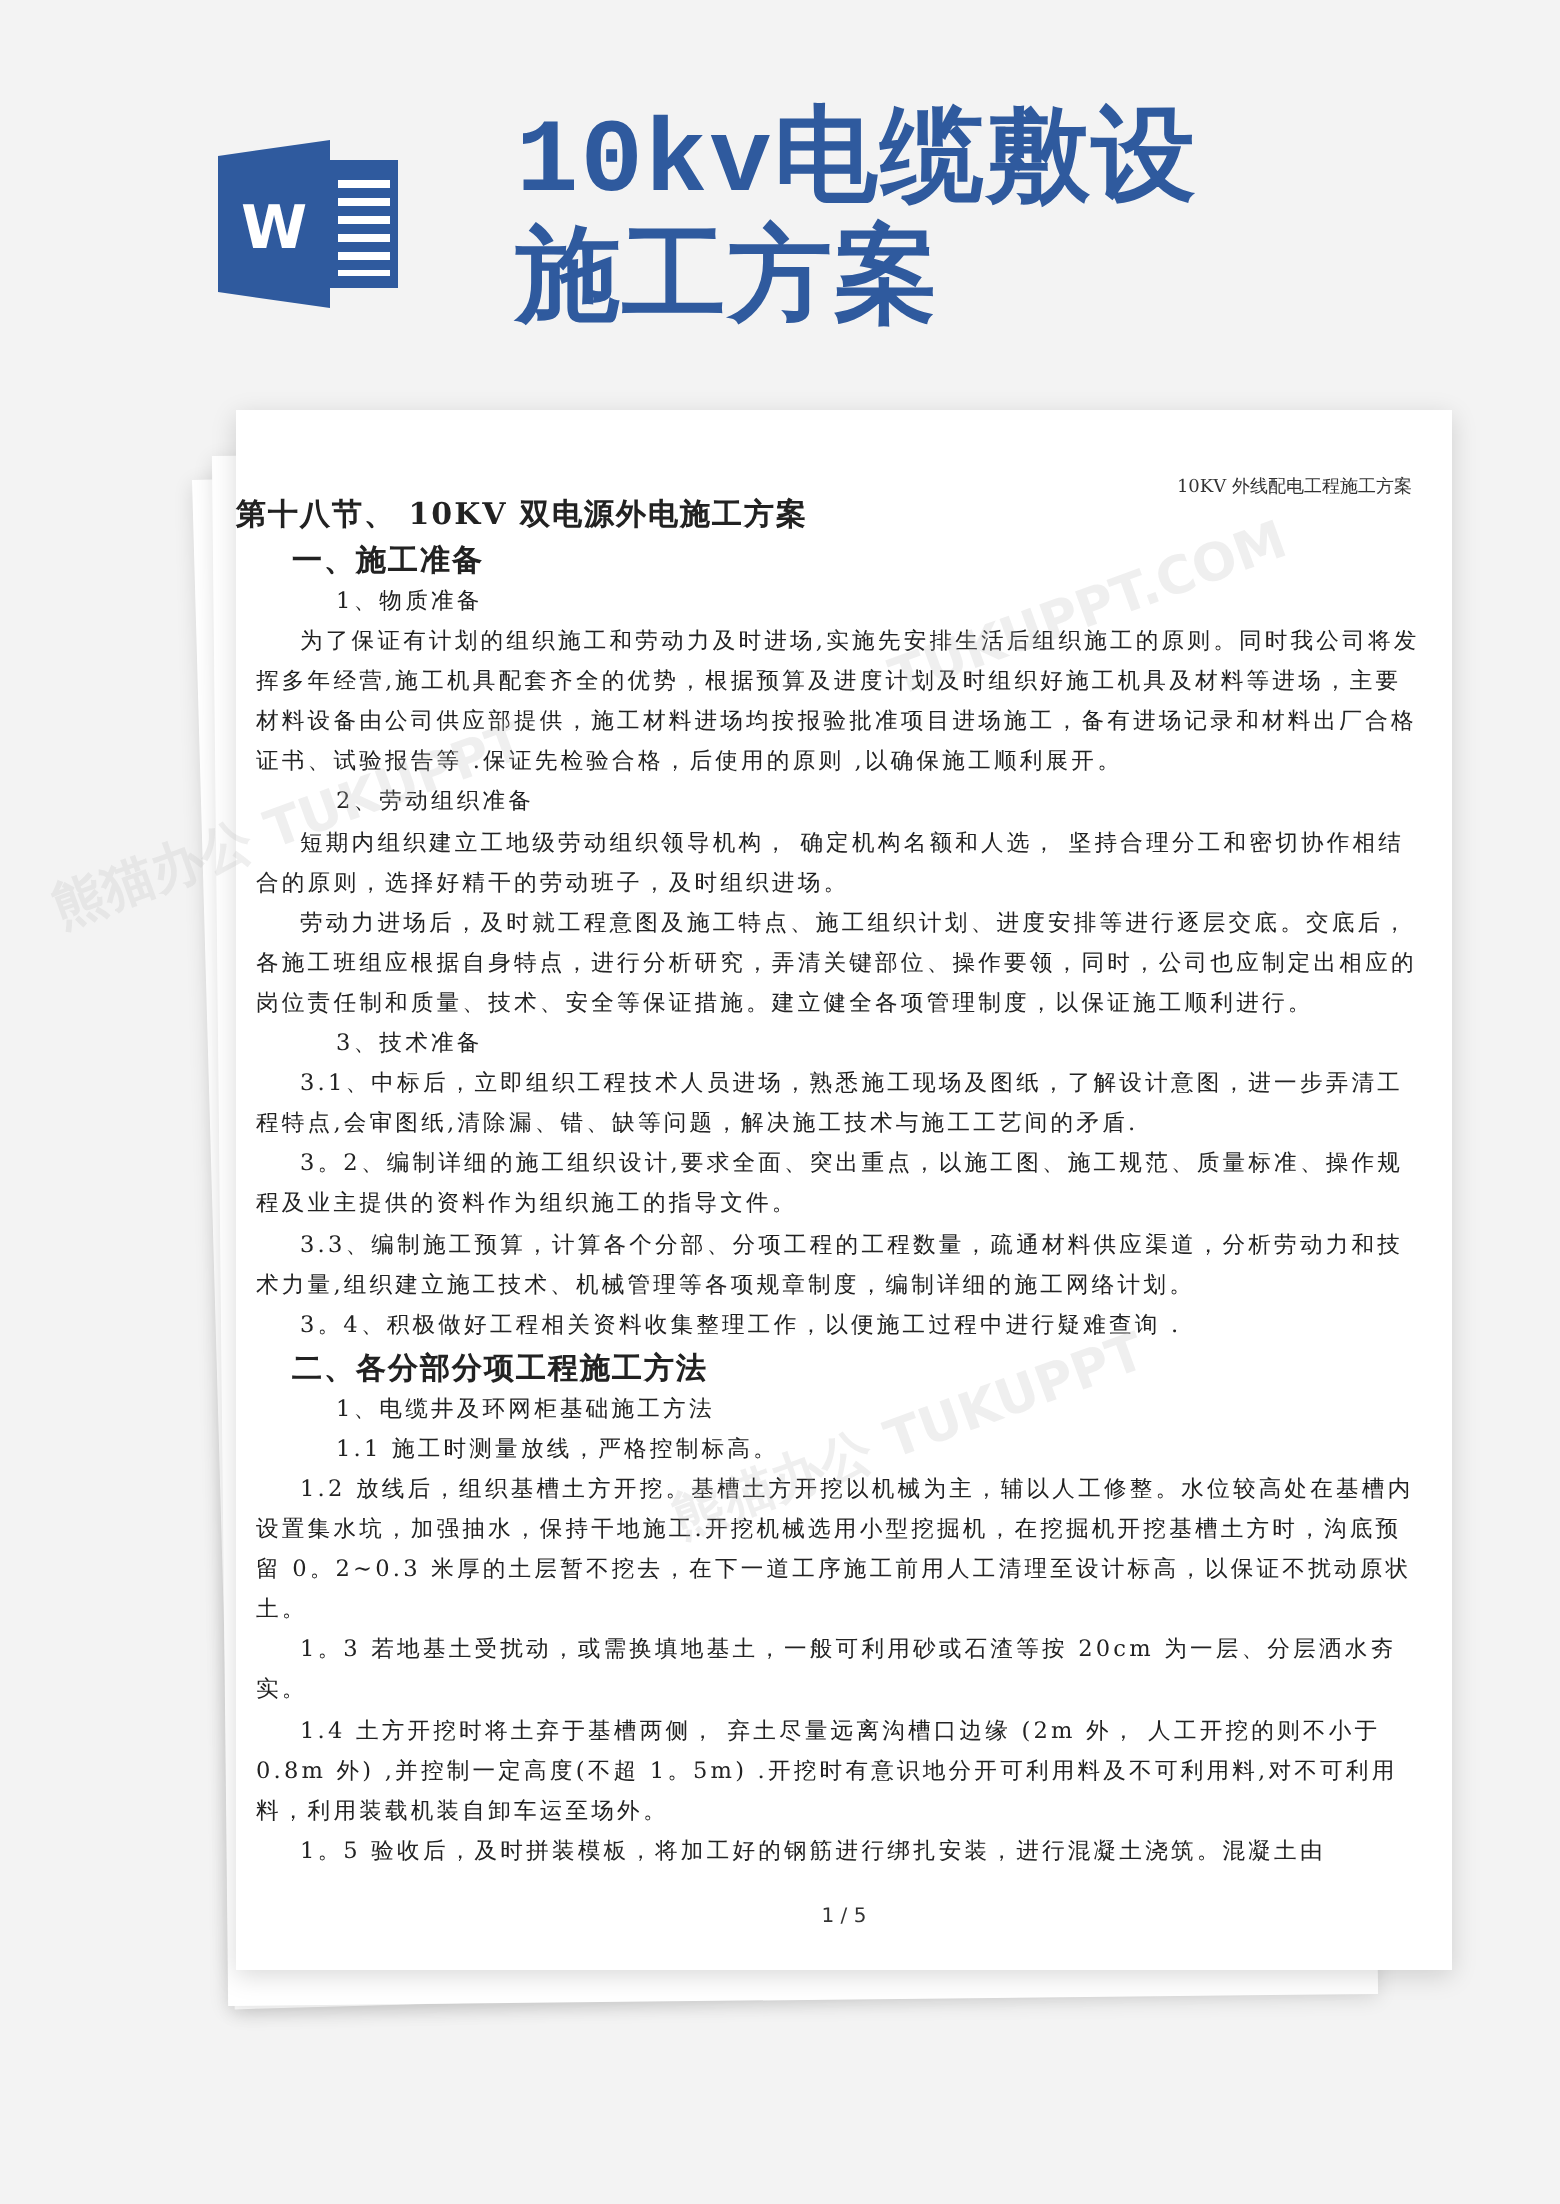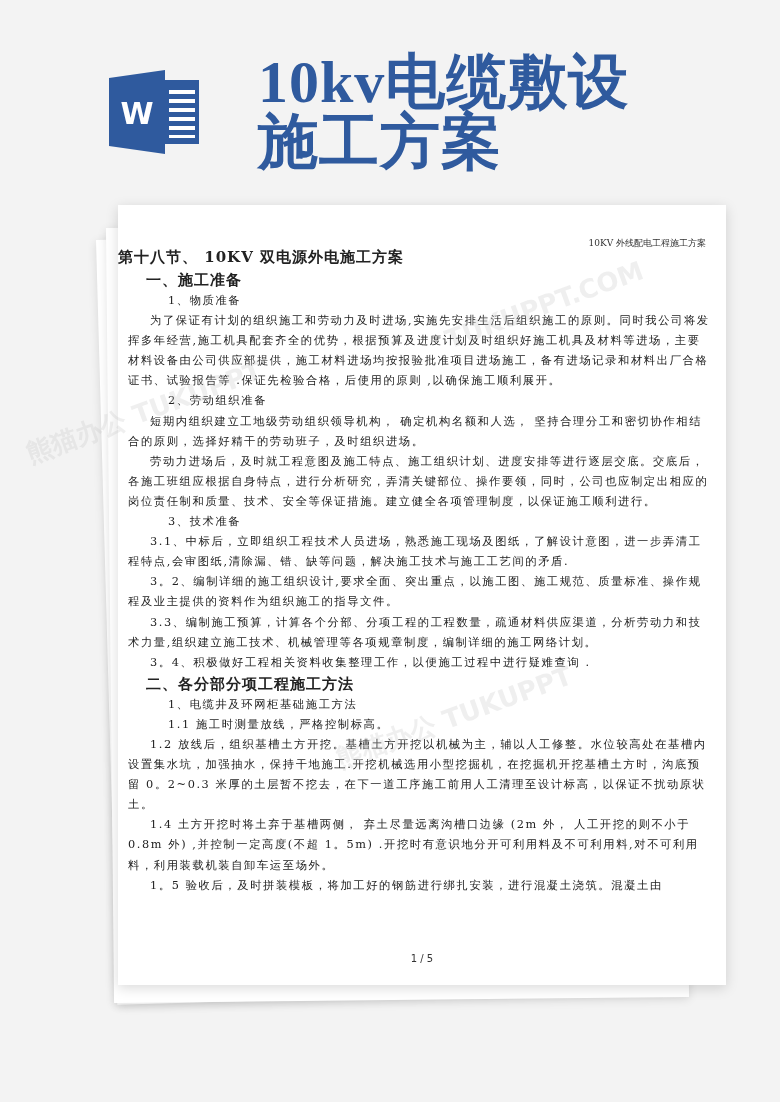--- a/index.html
+++ b/index.html
@@ -1,21 +1,21 @@
 <!DOCTYPE html>
 <html><head>
 <meta charset="utf-8">
 <style>
   html, body { margin:0; padding:0; }
   body { width:780px; height:1102px; background:#f3f3f3; position:relative; overflow:hidden;
          font-family:"DejaVu Serif", serif; }
   .hero { position:absolute; left:0; top:0; width:780px; height:200px; }
   .word-icon { position:absolute; left:107px; top:70px; width:96px; height:84px; }
-  .hero-title { position:absolute; left:258px; top:52px; color:#2f5a9e; font-family:Liberation Serif, serif;
-                font-weight:bold; font-size:60px; line-height:60px; letter-spacing:1px; }
+  .hero-title { position:absolute; left:258px; top:52px; color:#2f5a9e; font-family:Liberation Mono, monospace;
+                font-weight:bold; font-size:52px; line-height:60px; letter-spacing:1px; }
   .back-page { position:absolute; background:#fff; box-shadow:0 2px 10px rgba(0,0,0,0.12); }
   .back-page.b1 { left:96px; top:240px; width:560px; height:765px; transform:rotate(-1.6deg); transform-origin:left top; }
   .back-page.b2 { left:110px; top:225px; width:575px; height:775px; transform:rotate(-0.6deg); }
   .page { position:absolute; left:118px; top:205px; width:572px; height:780px; background:#fff;
           box-shadow:0 3px 12px rgba(0,0,0,0.15); color:#222;padding-left:36px; }
   .running-head { position:absolute; right:20px; top:32px; font-size:9px; color:#333; }
   .sec-title { position:absolute; left:0; width:100%; top:43px; text-align:left; font-size:15px; font-weight:bold; letter-spacing:1px; }
   .content { position:absolute; left:10px; right:16px; top:64px; font-size:11.3px; line-height:20.1px; letter-spacing:1.6px; }
   .content p { margin:0; }
   .h1 { font-size:15px; font-weight:bold; padding-left:18px; line-height:22px; letter-spacing:1px; }
@@ -63,20 +63,21 @@
       <p class="ind">劳动力进场后，及时就工程意图及施工特点、施工组织计划、进度安排等进行逐层交底。交底后，各施工班组应根据自身特点，进行分析研究，弄清关键部位、操作要领，同时，公司也应制定出相应的岗位责任制和质量、技术、安全等保证措施。建立健全各项管理制度，以保证施工顺利进行。</p>
       <p class="h2 ind">3、技术准备</p>
       <p class="ind">3.1、中标后，立即组织工程技术人员进场，熟悉施工现场及图纸，了解设计意图，进一步弄清工程特点,会审图纸,清除漏、错、缺等问题，解决施工技术与施工工艺间的矛盾.</p>
       <p class="ind">3。2、编制详细的施工组织设计,要求全面、突出重点，以施工图、施工规范、质量标准、操作规程及业主提供的资料作为组织施工的指导文件。</p>
       <p class="ind">3.3、编制施工预算，计算各个分部、分项工程的工程数量，疏通材料供应渠道，分析劳动力和技术力量,组织建立施工技术、机械管理等各项规章制度，编制详细的施工网络计划。</p>
       <p class="ind">3。4、积极做好工程相关资料收集整理工作，以便施工过程中进行疑难查询 .</p>
       <p class="h1">二、各分部分项工程施工方法</p>
       <p class="h2 ind">1、电缆井及环网柜基础施工方法</p>
       <p class="h2 ind">1.1 施工时测量放线，严格控制标高。</p>
       <p class="ind">1.2 放线后，组织基槽土方开挖。基槽土方开挖以机械为主，辅以人工修整。水位较高处在基槽内设置集水坑，加强抽水，保持干地施工.开挖机械选用小型挖掘机，在挖掘机开挖基槽土方时，沟底预留 0。2~0.3 米厚的土层暂不挖去，在下一道工序施工前用人工清理至设计标高，以保证不扰动原状土。</p>
+      <p class="ind">1。3 若地基土受扰动，或需换填地基土，一般可利用砂或石渣等按 20cm 为一层、分层洒水夯实。</p>
       <p class="ind">1.4 土方开挖时将土弃于基槽两侧， 弃土尽量远离沟槽口边缘 (2m 外， 人工开挖的则不小于 0.8m 外) ,并控制一定高度(不超 1。5m) .开挖时有意识地分开可利用料及不可利用料,对不可利用料，利用装载机装自卸车运至场外。</p>
       <p class="ind">1。5 验收后，及时拼装模板，将加工好的钢筋进行绑扎安装，进行混凝土浇筑。混凝土由</p>
     </div>
   <div class="footer">1 / 5</div>
 </div>
 
 <div class="wm" style="left:20px;top:395px;">熊猫办公 TUKUPPT</div>
 <div class="wm" style="left:440px;top:290px;">TUKUPPT.COM</div>
 <div class="wm" style="left:330px;top:700px;">熊猫办公 TUKUPPT</div>
 

